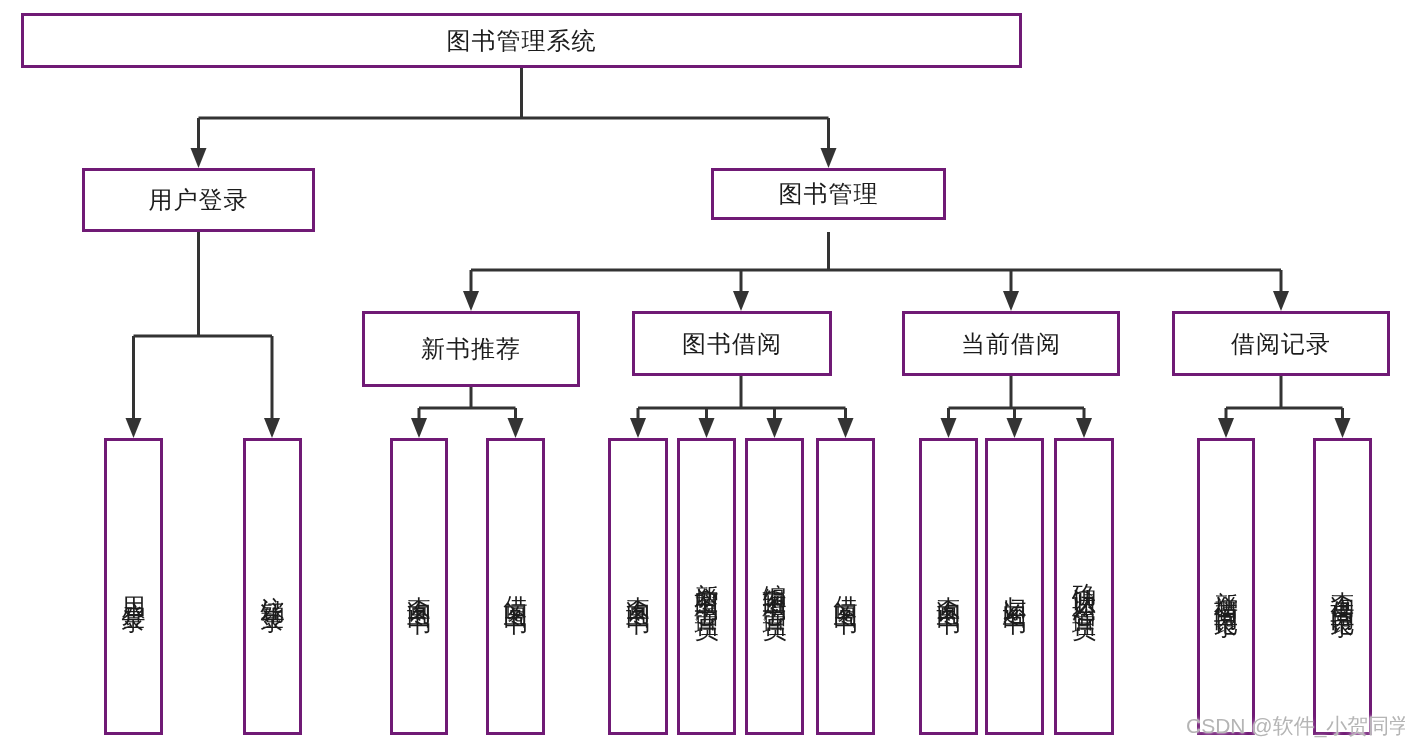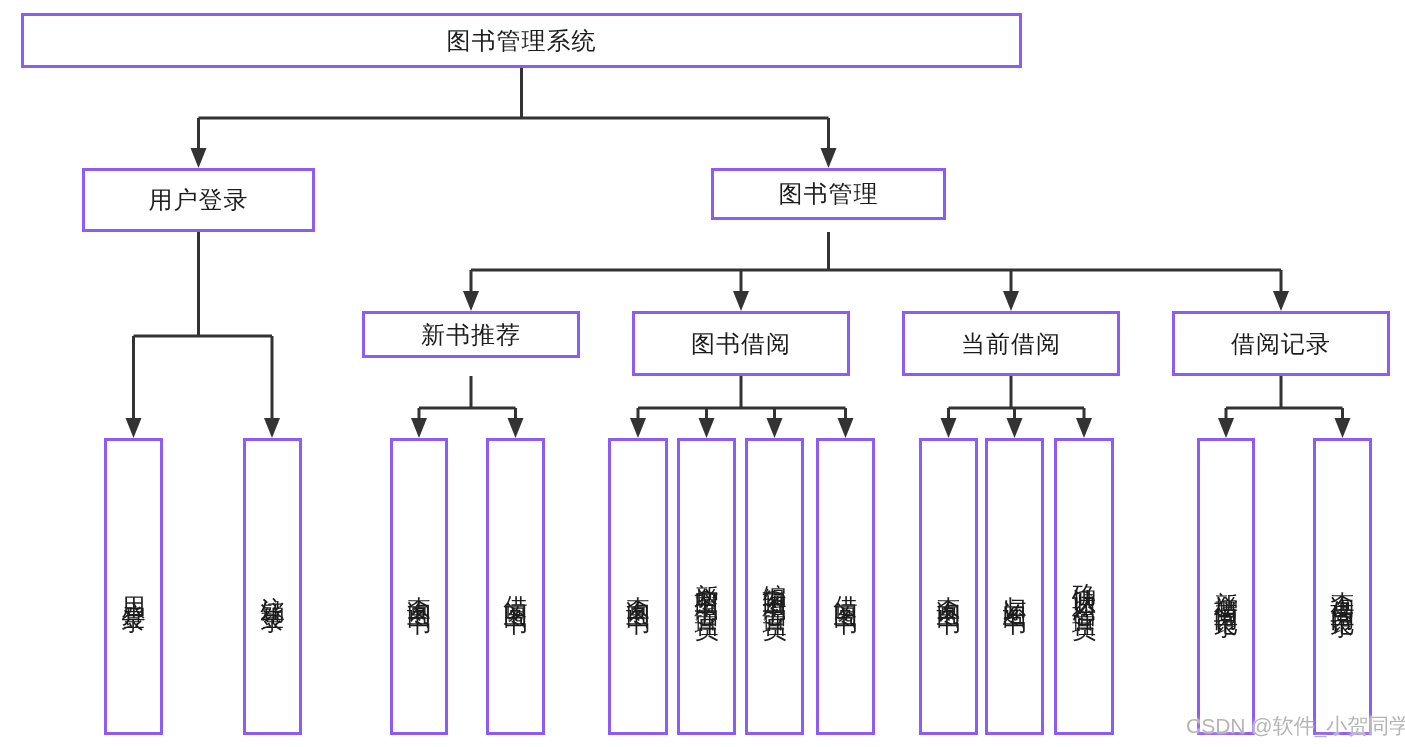--- a/index.html
+++ b/index.html
@@ -11,21 +11,21 @@
     font-family:"Liberation Sans", sans-serif;
     overflow:hidden;
   }
   .connectors{position:absolute;left:0;top:0;width:1405px;height:747px;}
   .connectors path{stroke:#333333;stroke-width:3;fill:none;}
   .connectors polygon{fill:#333333;stroke:none;}
   .box{
     position:absolute;
     box-sizing:border-box;
     background:#ffffff;
-    border:3px solid #8b5cf6;
+    border:3px solid #701a75;
     color:#1c1c1c;
     display:flex;
     align-items:center;
     justify-content:center;
     text-align:left;
   }
   .h{font-size:24px;letter-spacing:1px;white-space:nowrap;}
   .v{
     writing-mode:vertical-rl;
     text-orientation:mixed;
@@ -107,22 +107,22 @@
     <path d="M1342.5 408 V431"></path>
     <polygon points="1218,418 1234,418 1226,438"></polygon>
     <polygon points="1334.5,418 1350.5,418 1342.5,438"></polygon>
   </svg>
 
   <div class="box h" style="left:21px;top:13px;width:1001px;height:55px">图书管理系统</div>
 
   <div class="box h" style="left:82px;top:168px;width:233px;height:64px">用户登录</div>
   <div class="box h" style="left:711px;top:168px;width:235px;height:52px">图书管理</div>
 
-  <div class="box h" style="left:362px;top:311px;width:218px;height:47px">新书推荐</div>
-  <div class="box h" style="left:632px;top:311px;width:218px;height:65px">图书借阅</div>
+  <div class="box h" style="left:362px;top:311px;width:218px;height:76px">新书推荐</div>
+  <div class="box h" style="left:632px;top:311px;width:200px;height:65px">图书借阅</div>
   <div class="box h" style="left:902px;top:311px;width:218px;height:65px">当前借阅</div>
   <div class="box h" style="left:1172px;top:311px;width:218px;height:65px">借阅记录</div>
 
   <div class="box v" style="left:104px;top:438px;width:59px;height:297px">用户登录</div>
   <div class="box v" style="left:243px;top:438px;width:59px;height:297px">注销登录</div>
 
   <div class="box v" style="left:390px;top:438px;width:58px;height:297px">查询图书</div>
   <div class="box v" style="left:486px;top:438px;width:59px;height:297px">借阅图书</div>
 
   <div class="box v" style="left:608px;top:438px;width:60px;height:297px">查询图书</div>

